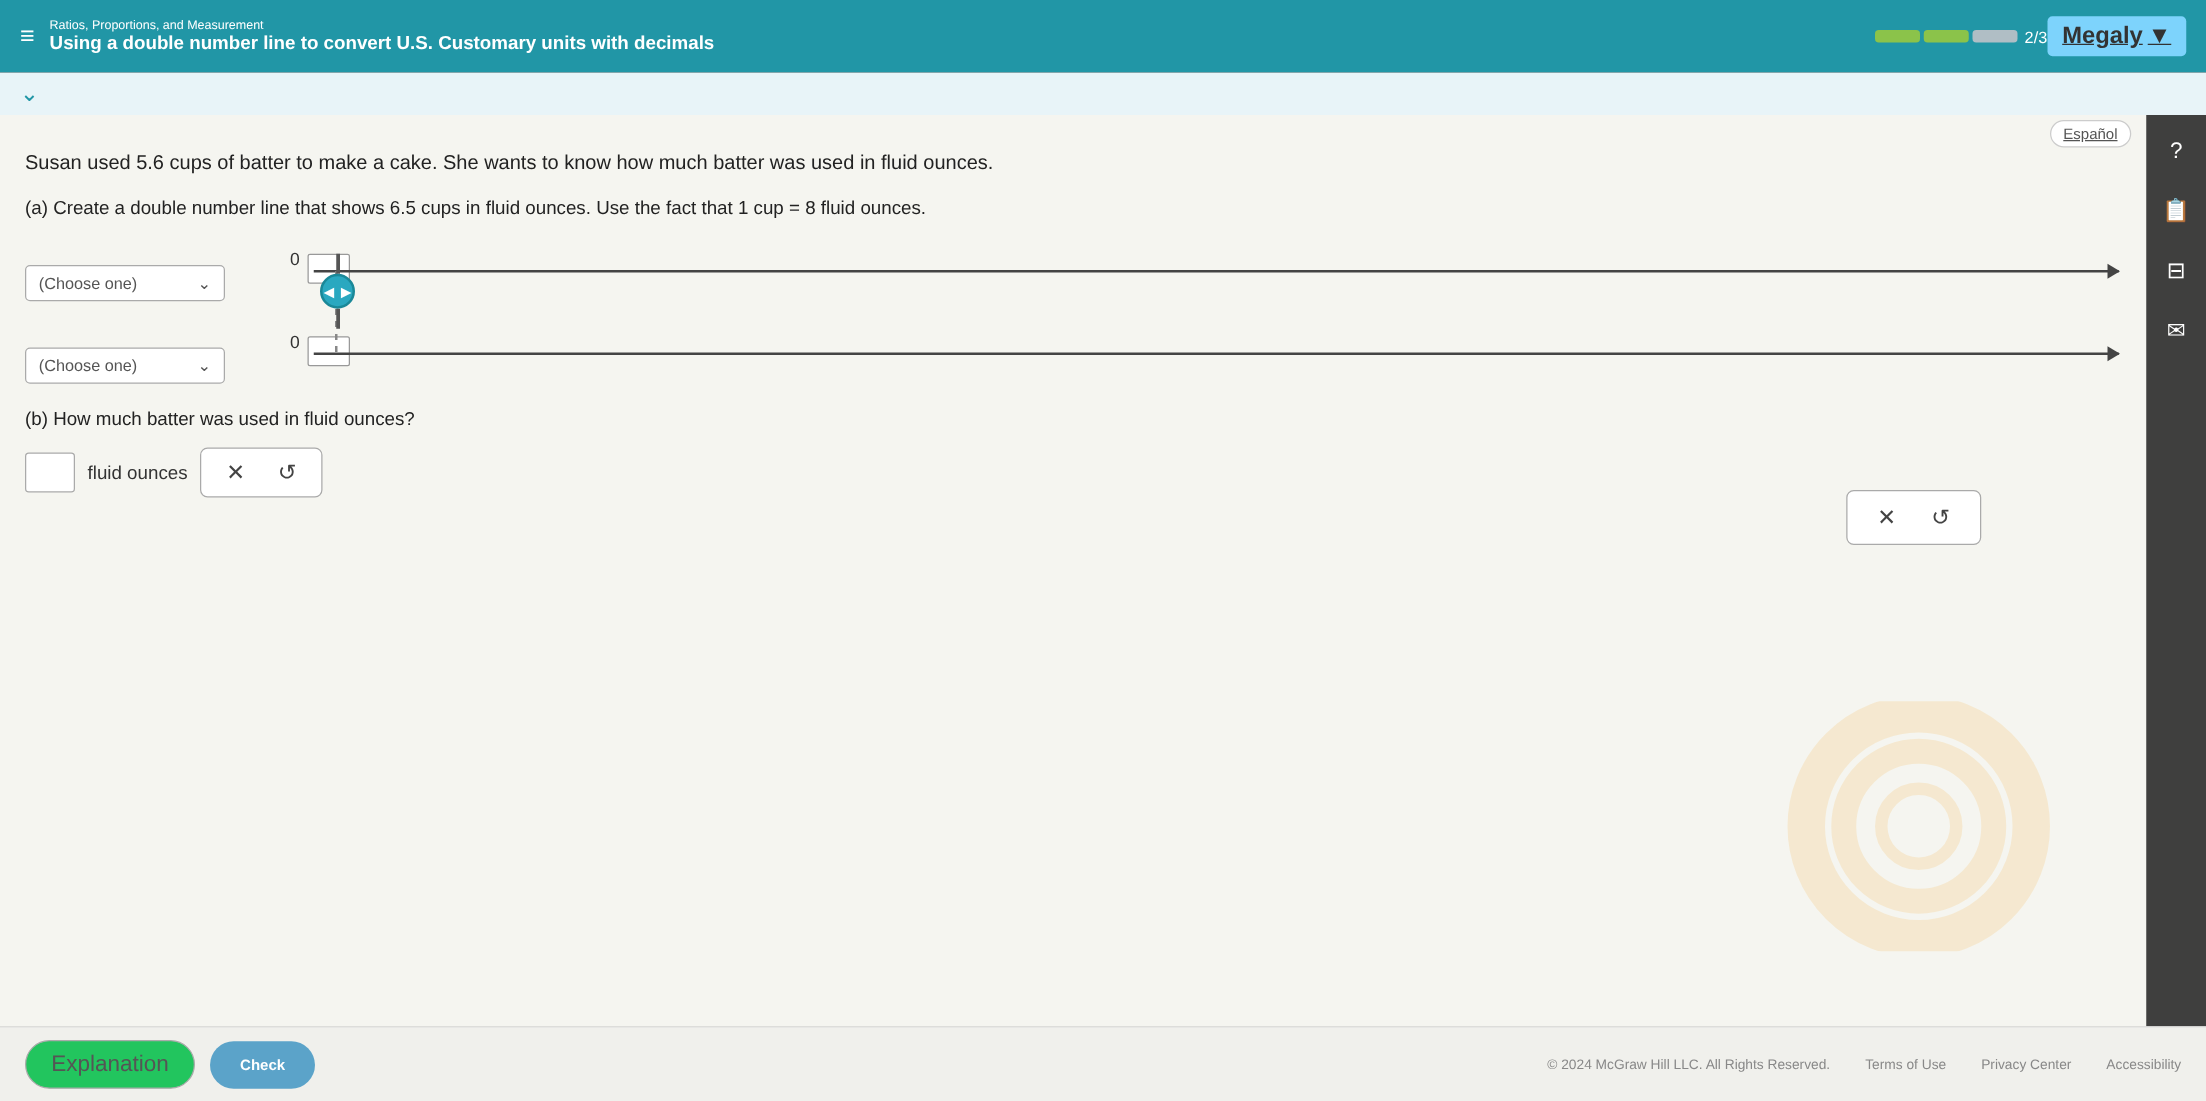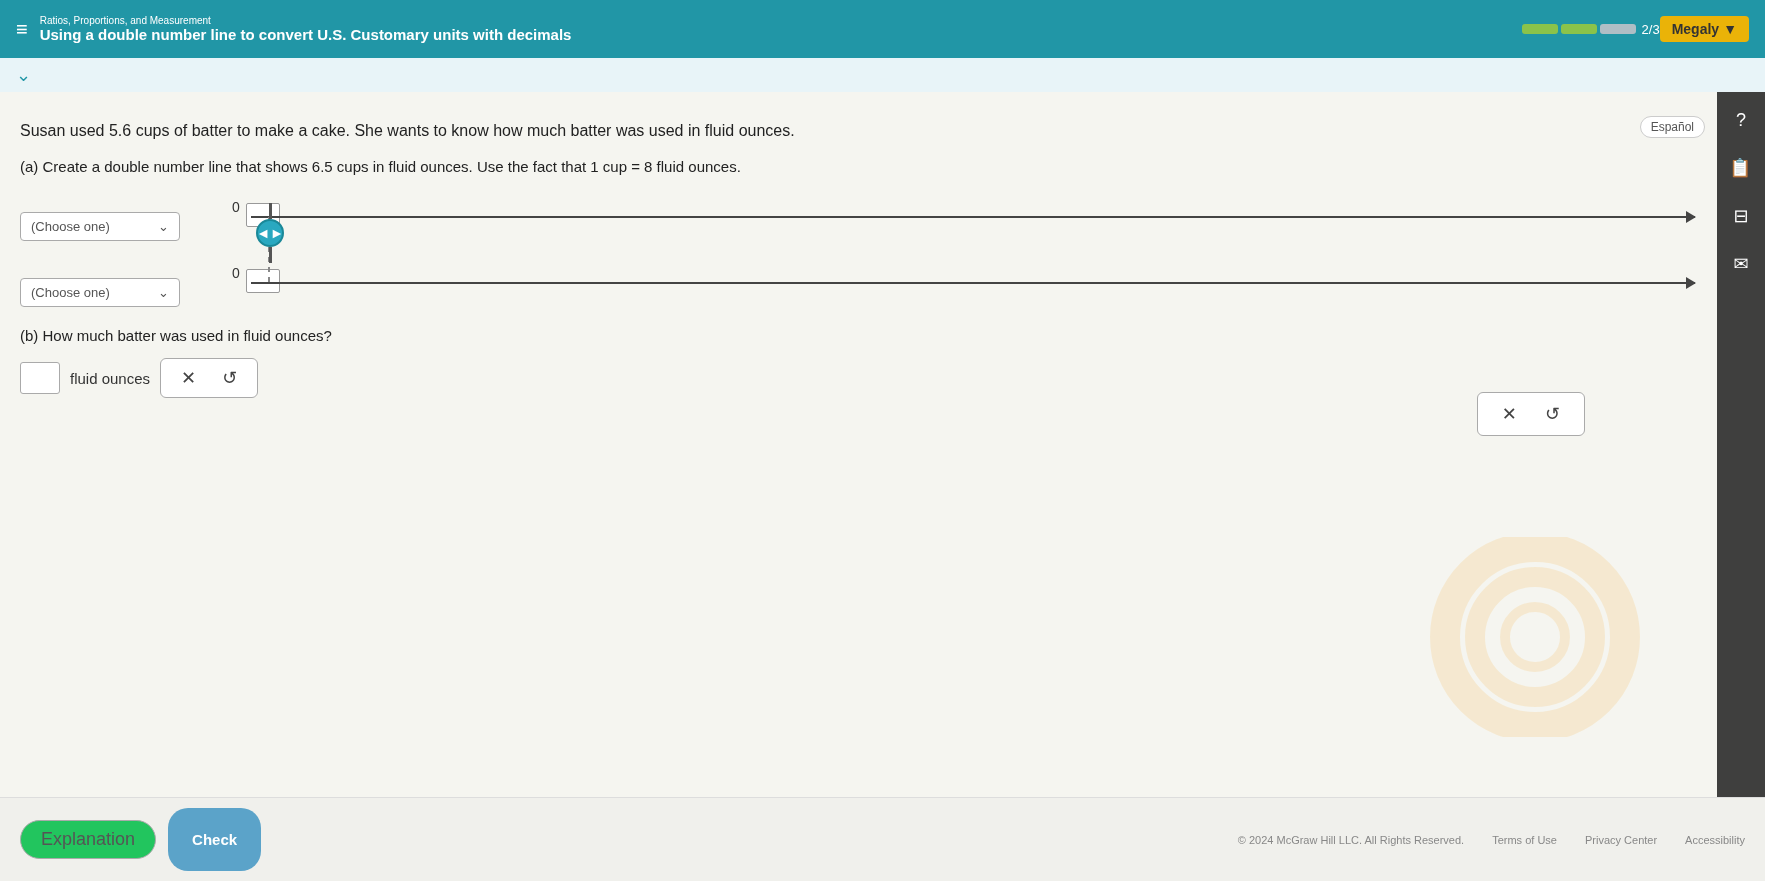--- a/index.html
+++ b/index.html
@@ -66,31 +66,32 @@
       height: 10px;
       border-radius: 3px;
     }
     .progress-seg.filled { background: #8bc34a; }
     .progress-seg.empty { background: #b0bec5; }
     .progress-text {
       color: white;
       font-size: 13px;
     }
     .user-btn {
-      background: #eab308;
+      background: #7dd3fc;
       border: none;
       border-radius: 4px;
       padding: 5px 12px;
-      font-size: 14px;
+      font-size: 19px;
       font-weight: bold;
       color: #333;
       cursor: pointer;
       display: flex;
       align-items: center;
       gap: 4px;
+      text-decoration: underline;
     }
 
     
     .sub-header {
       background: #e8f4f8;
       padding: 6px 16px;
       display: flex;
       align-items: center;
     }
     .chevron-down {
@@ -136,29 +137,30 @@
 
     
     .main-content {
       flex: 1;
       padding: 20px 60px 20px 20px;
       position: relative;
     }
 
     .espanol-btn {
       position: absolute;
-      top: 24px;
+      top: 4px;
       right: 60px;
       background: white;
       border: 1px solid #ccc;
       border-radius: 12px;
       padding: 3px 10px;
       font-size: 12px;
       color: #555;
       cursor: pointer;
+      text-decoration: underline;
     }
 
     .problem-text {
       font-size: 16px;
       color: #222;
       margin-bottom: 18px;
       margin-top: 10px;
     }
 
     .part-label {
@@ -283,22 +285,22 @@
       padding: 8px 20px;
       font-size: 18px;
       color: #555;
       cursor: pointer;
     }
 
     .check-btn {
       background: #5ba3c9;
       border: none;
       border-radius: 20px;
-      padding: 23px 24px;
-      font-size: 15px;
+      padding: 12px 24px;
+      font-size: 12px;
       font-weight: bold;
       color: white;
       cursor: pointer;
       text-align: right;
     }
 
     .footer-links {
       font-size: 11px;
       color: #888;
       display: flex;

